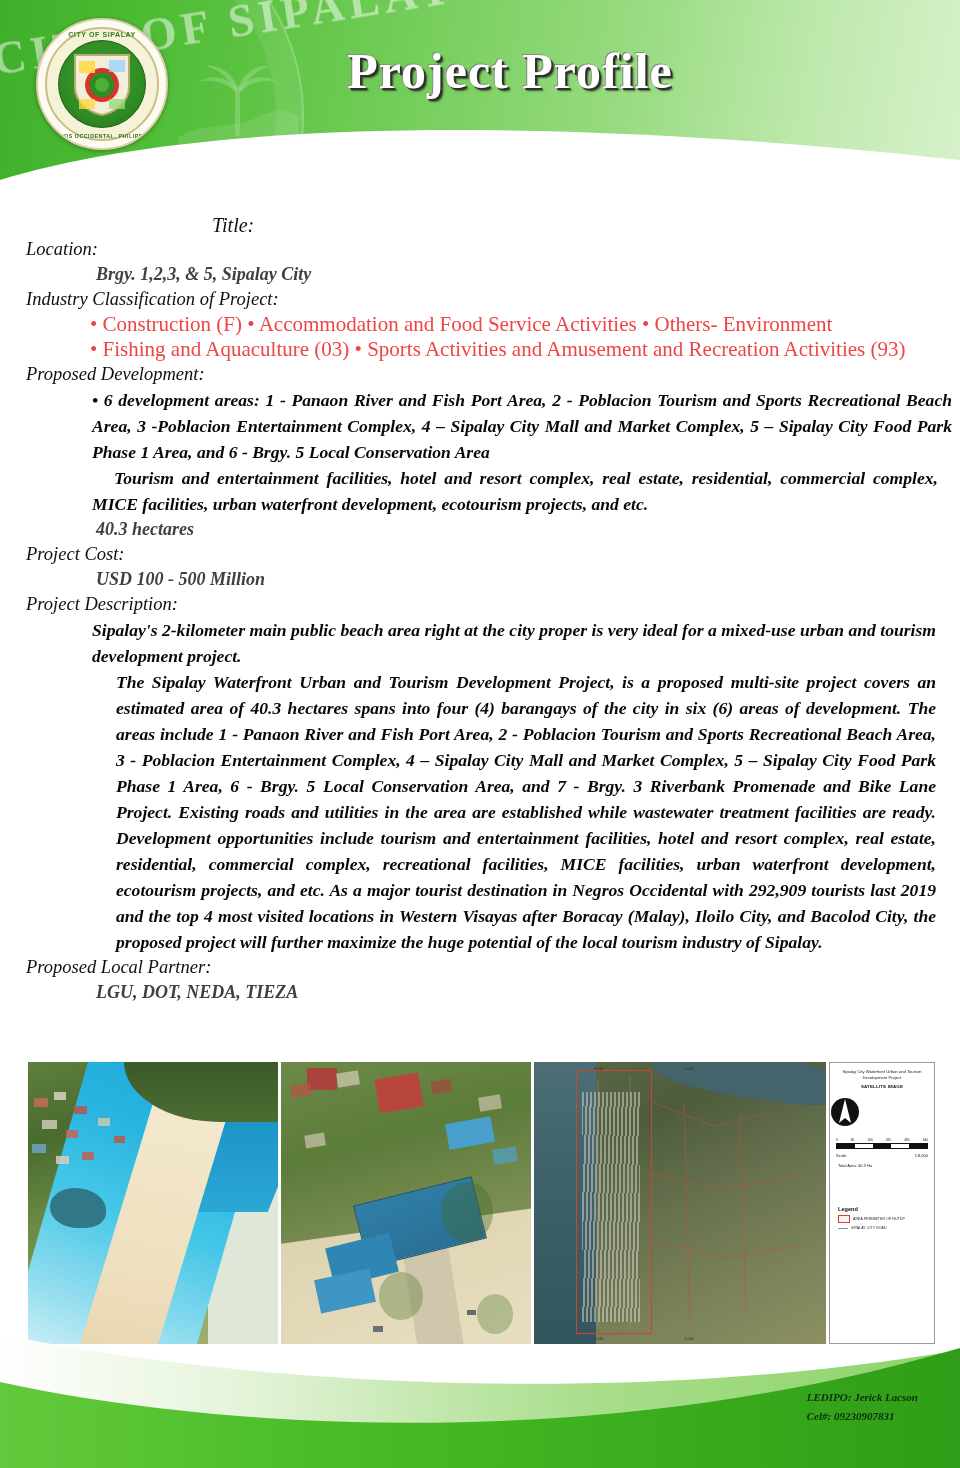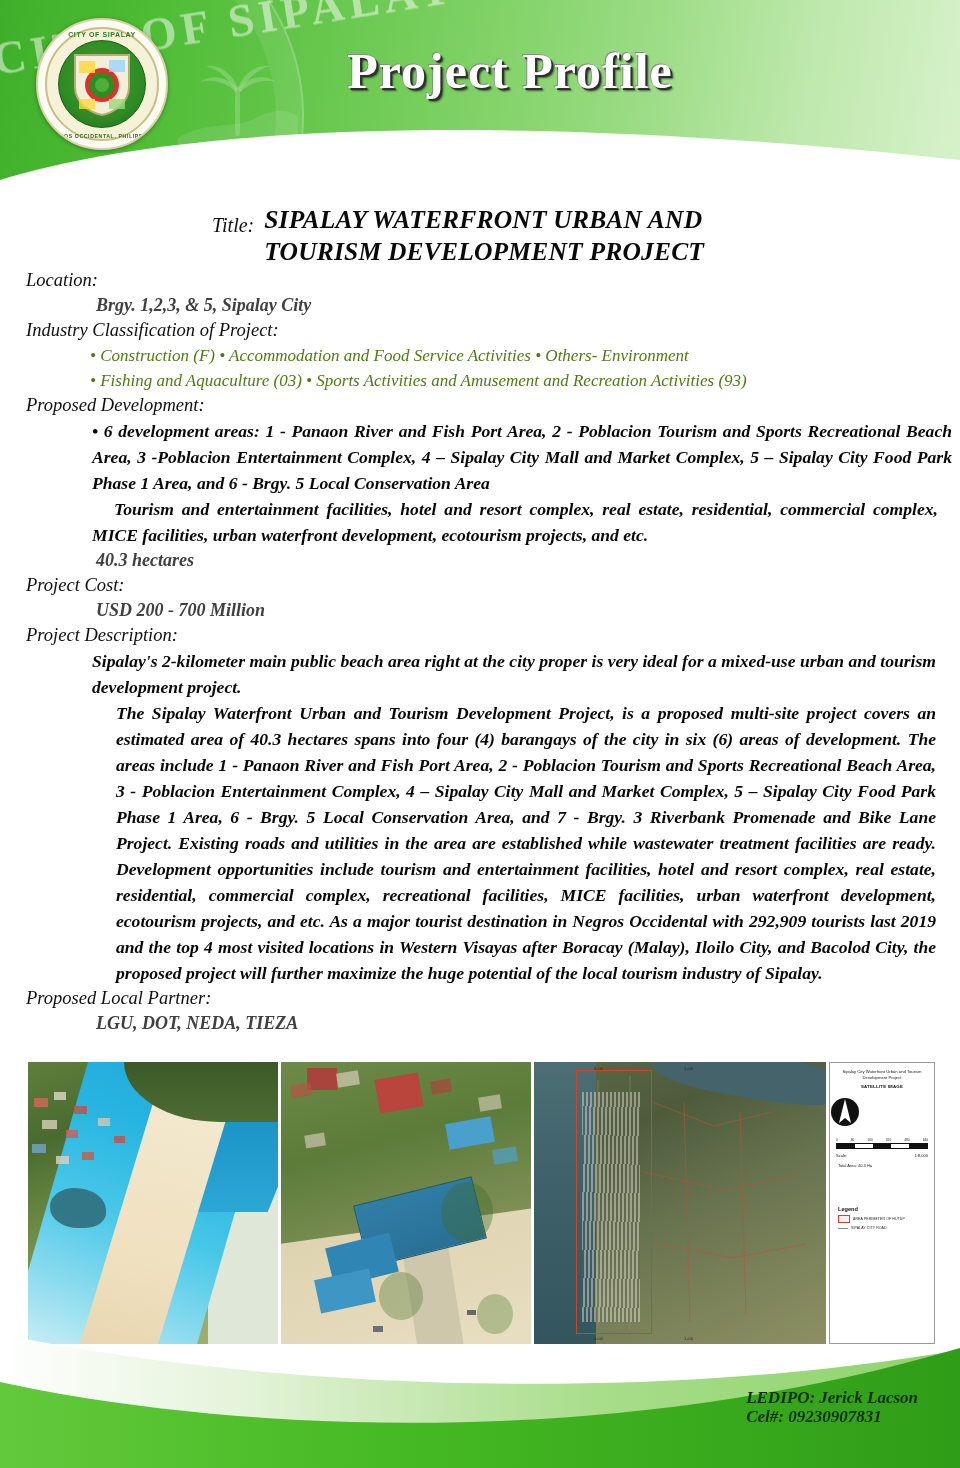--- a/index.html
+++ b/index.html
@@ -181,23 +181,22 @@
     font-family: "Liberation Serif", serif;
     font-style: italic;
     font-weight: bold;
     font-size: 18px;
     color: #404040;
     margin-left: 96px;
     line-height: 25px;
   }
   .bullet-line {
     font-family: "Liberation Serif", serif;
-    font-style: italic;
-    font-size: 17px;
-    color: #4d7c0f;
+    font-size: 21px;
+    color: #ef4444;
     margin-left: 90px;
     line-height: 25px;
   }
   .para {
     font-family: "Liberation Serif", serif;
     font-style: italic;
     font-weight: bold;
     font-size: 17.6px;
     color: #080808;
     margin-left: 92px;
@@ -482,21 +481,21 @@
     left: 0; bottom: 0;
     width: 960px; height: 160px;
   }
   .footer-contact {
     position: absolute;
     right: 42px; bottom: 42px;
     text-align: left;
     font-family: "Liberation Serif", serif;
     font-style: italic;
     font-weight: bold;
-    font-size: 17px;
+    font-size: 11px;
     line-height: 19px;
     color: #0c2f0c;
   }
 </style>
 </head>
 <body>
 
 <div class="header">
   <div class="header-bg"></div>
 
@@ -546,24 +545,20 @@
 
   <svg class="header-swoosh" viewBox="0 0 960 96" preserveAspectRatio="none">
     <path d="M0 96 L0 74 C180 18 520 6 960 54 L960 96 Z" fill="#ffffff"></path>
   </svg>
 </div>
 
 <div class="doc">
 
   <div class="title-row">
     <div class="title-label">Title:</div>
-    <div class="title-main">
-      <span>SIPALAY WATERFRONT URBAN AND</span><br>
-      <span>TOURISM DEVELOPMENT PROJECT</span>
-    </div>
   </div>
 
   <div class="field">
     <div class="field-label">Location:</div>
     <div class="field-value">Brgy. 1,2,3, &amp; 5, Sipalay City</div>
   </div>
 
   <div class="field">
     <div class="field-label">Industry Classification of Project:</div>
     <div class="bullet-line">• Construction (F) • Accommodation and Food Service Activities •   Others- Environment</div>
@@ -575,21 +570,21 @@
     <div class="dev-list">• 6 development areas: 1 - Panaon River and Fish Port Area, 2 - Poblacion Tourism and Sports Recreational Beach Area, 3 -Poblacion Entertainment Complex, 4 – Sipalay City Mall and Market Complex, 5 – Sipalay City Food Park Phase 1 Area, and 6 - Brgy. 5 Local Conservation Area</div>
     <div class="dev-sub">Tourism and entertainment facilities, hotel and resort complex, real estate, residential, commercial complex, MICE facilities, urban waterfront development, ecotourism projects, and etc.</div>
   </div>
 
   <div class="field">
     <div class="field-value">40.3 hectares</div>
   </div>
 
   <div class="field">
     <div class="field-label">Project Cost:</div>
-    <div class="field-value">USD 200 - 700 Million</div>
+    <div class="field-value">USD 100 - 500 Million</div>
   </div>
 
   <div class="field">
     <div class="field-label">Project Description:</div>
     <div class="para">Sipalay's 2-kilometer main public beach area right at the city proper is very ideal for a mixed-use urban and tourism development project.</div>
     <div class="para hang">The Sipalay Waterfront Urban and Tourism Development Project, is a proposed multi-site project covers an estimated area of 40.3 hectares spans into four (4) barangays of the city in six (6) areas of development. The areas include 1 - Panaon River and Fish Port Area, 2 - Poblacion Tourism and Sports Recreational Beach Area, 3 - Poblacion Entertainment Complex, 4 – Sipalay City Mall and Market Complex, 5 – Sipalay City Food Park Phase 1 Area, 6 - Brgy. 5 Local Conservation Area, and 7 - Brgy. 3 Riverbank Promenade and Bike Lane Project. Existing roads and utilities in the area are established while wastewater treatment facilities are ready. Development opportunities include tourism and entertainment facilities, hotel and resort complex, real estate, residential, commercial complex, recreational facilities, MICE facilities, urban waterfront development, ecotourism projects, and etc. As a major tourist destination in Negros Occidental with 292,909 tourists last 2019 and the top 4 most visited locations in Western Visayas after Boracay (Malay), Iloilo City, and Bacolod City, the proposed project will further maximize the huge potential of the local tourism industry of Sipalay.</div>
   </div>
 
   <div class="field">
     <div class="field-label">Proposed Local Partner:</div>

